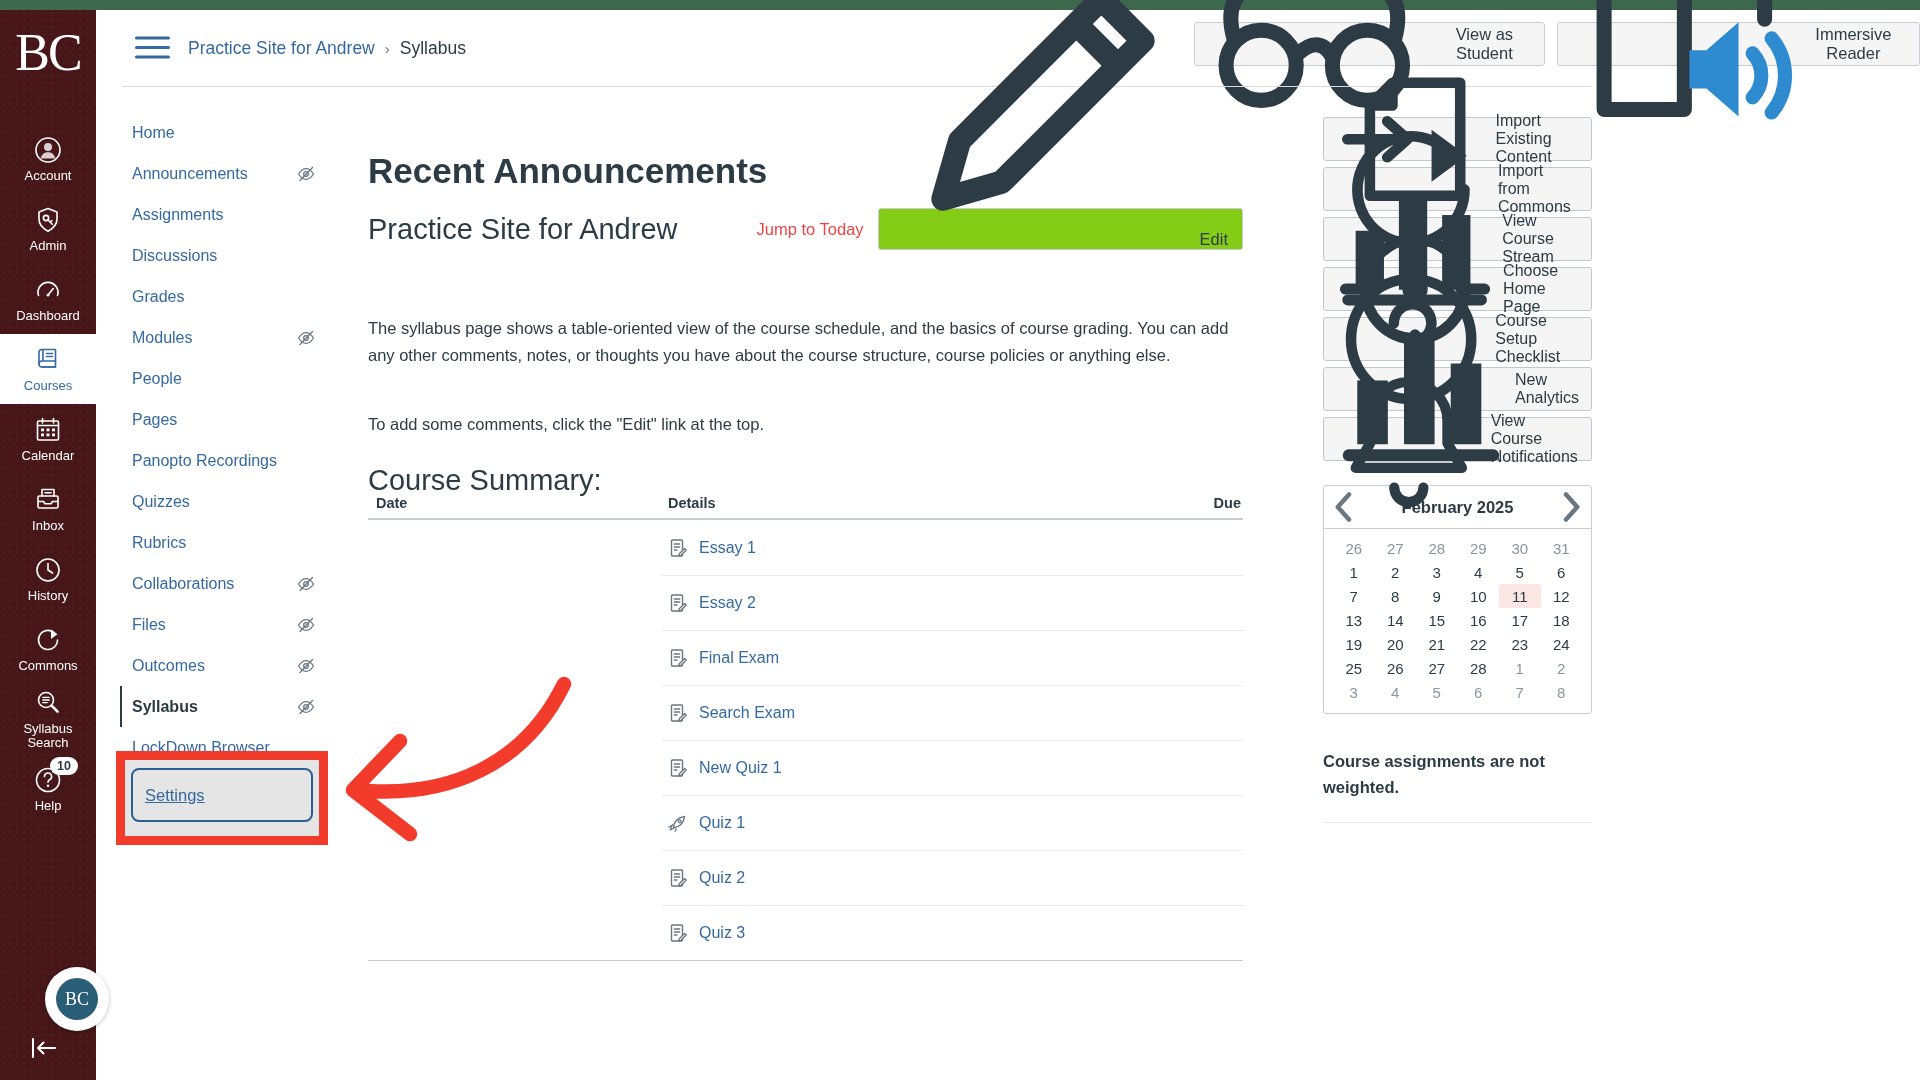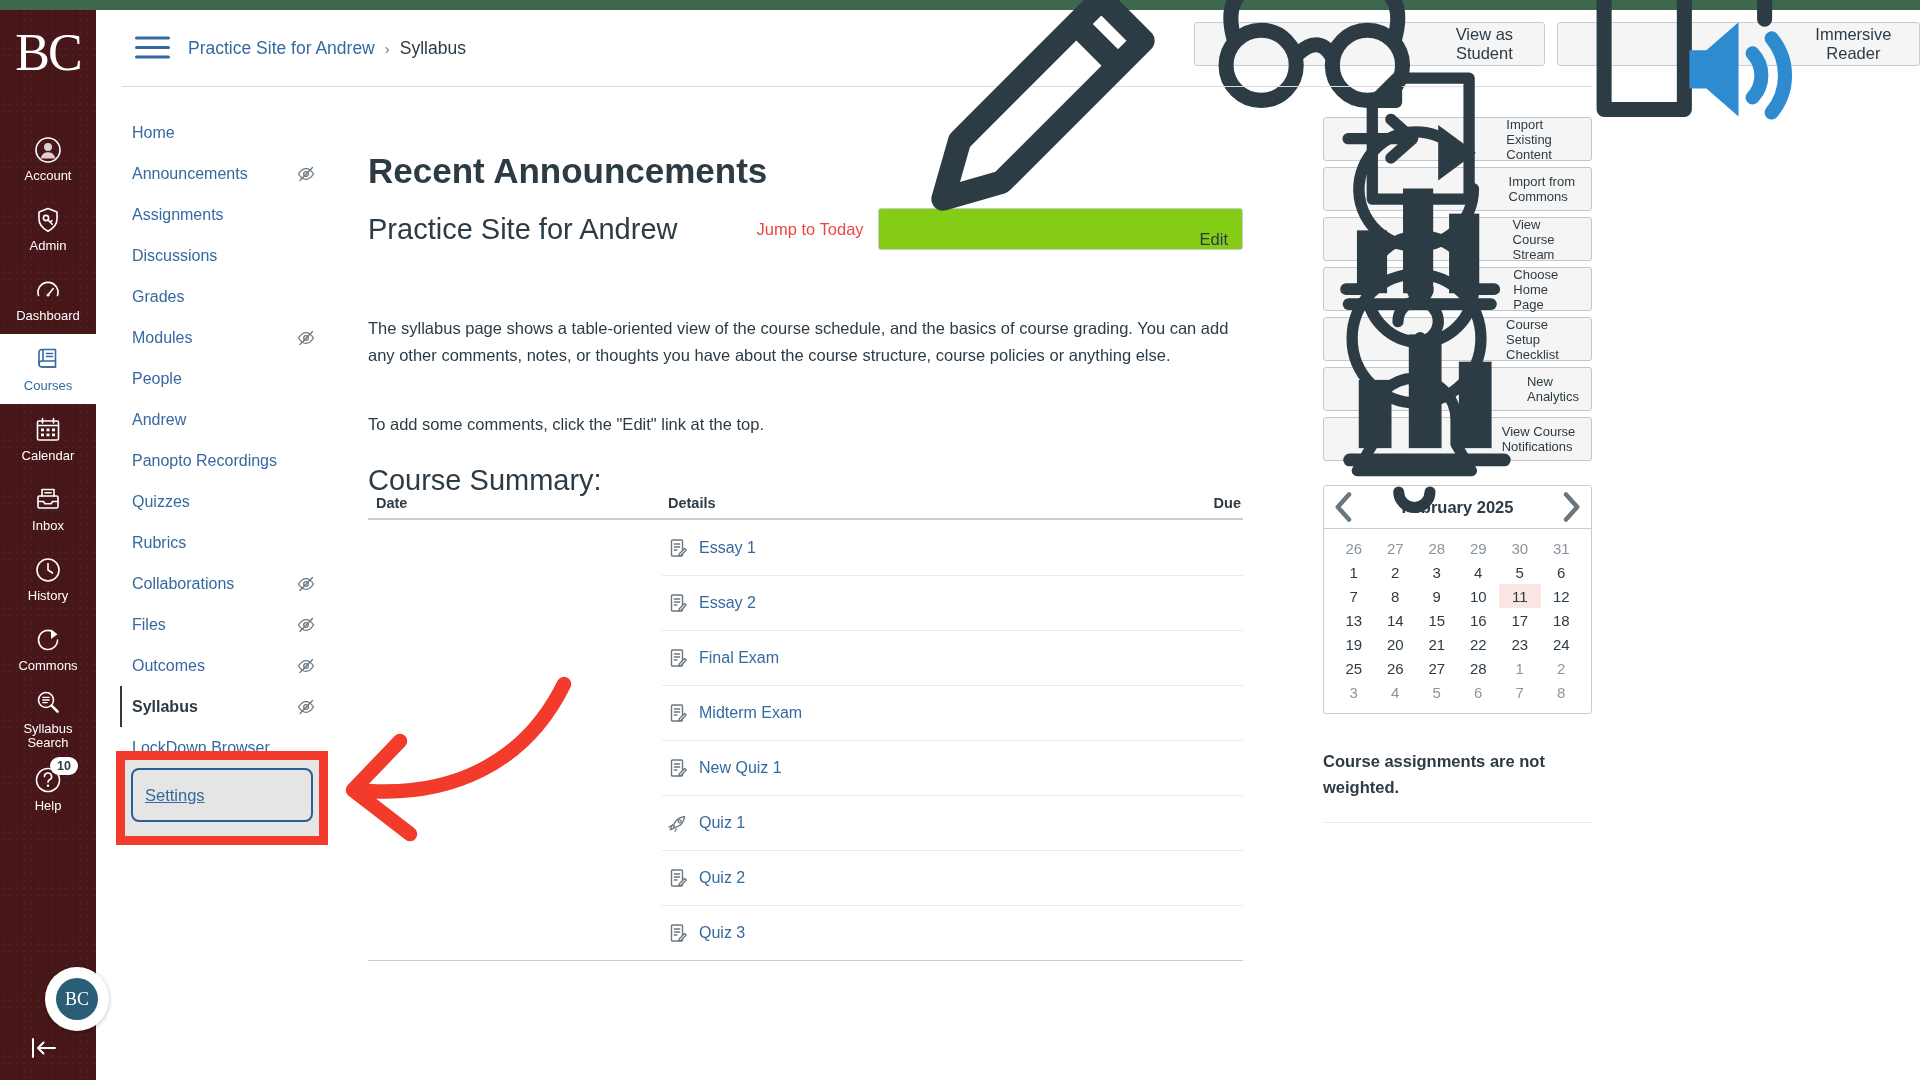--- a/index.html
+++ b/index.html
@@ -82,21 +82,21 @@
   .th-due{text-align:right;padding-right:2px;}
   .trow{position:relative;height:55px;display:flex;align-items:center;padding-left:300px;}
   .trow + .trow::before{content:"";position:absolute;left:294px;right:0;top:0;border-top:1px solid #E8EAEC;}
   .row-icon{width:20px;height:20px;color:#6B7780;margin-right:11px;}
   .row-icon svg{width:20px;height:20px;}
   .row-link{color:#35699F;font-size:16px;cursor:pointer;}
 
   
   .rsb{position:absolute;left:1227px;top:107px;width:269px;}
   .sb-btn{width:100%;height:44px;margin-bottom:6px;display:flex;align-items:center;gap:9px;padding:8px 12px;
-    background:#F5F5F5;border:1px solid #C1C7CD;border-radius:3px;font-size:13px;color:#2D3B45;cursor:pointer;
+    background:#F5F5F5;border:1px solid #C1C7CD;border-radius:3px;font-size:16px;color:#2D3B45;cursor:pointer;
     font-family:inherit;box-sizing:border-box;text-align:left;}
   .sb-btn svg{width:19px;height:19px;flex:0 0 auto;}
   .calendar{margin-top:24px;border:1px solid #C7CDD1;border-radius:3px;background:#fff;}
   .cal-head{height:42px;display:flex;align-items:center;border-bottom:1px solid #C7CDD1;}
   .cal-nav{width:40px;display:flex;align-items:center;justify-content:center;color:#6B7780;cursor:pointer;}
   .cal-nav svg{width:17px;height:17px;}
   .cal-title{flex:1;text-align:center;font-size:16.5px;font-weight:bold;color:#2D3B45;}
   .cal-grid{display:grid;grid-template-columns:repeat(6,1fr);padding:7px 9px 9px;}
   .day{height:24px;display:flex;align-items:center;justify-content:center;font-size:15px;color:#2D3B45;cursor:pointer;}
   .day.muted{color:#8B959E;}
@@ -342,21 +342,21 @@
           <span class="cn-label">People</span>
           <span class="eye">
             <svg viewBox="0 0 20 20" fill="none" stroke="currentColor" stroke-width="1.3" stroke-linecap="round" stroke-linejoin="round" style="width:100%;height:100%;display:block">
               <path d="M2.5 10 C5 6.2 7.5 4.6 10 4.6 s5 1.6 7.5 5.4 c-2.5 3.8-5 5.4-7.5 5.4 S5 13.8 2.5 10 z"></path>
               <circle cx="10" cy="10" r="2.3"></circle>
               <line x1="4" y1="16.5" x2="16.5" y2="3.5"></line>
             </svg>
           </span>
         </div>
         <div class="cn-item">
-          <span class="cn-label">Andrew</span>
+          <span class="cn-label">Pages</span>
           <span class="eye">
             <svg viewBox="0 0 20 20" fill="none" stroke="currentColor" stroke-width="1.3" stroke-linecap="round" stroke-linejoin="round" style="width:100%;height:100%;display:block">
               <path d="M2.5 10 C5 6.2 7.5 4.6 10 4.6 s5 1.6 7.5 5.4 c-2.5 3.8-5 5.4-7.5 5.4 S5 13.8 2.5 10 z"></path>
               <circle cx="10" cy="10" r="2.3"></circle>
               <line x1="4" y1="16.5" x2="16.5" y2="3.5"></line>
             </svg>
           </span>
         </div>
         <div class="cn-item">
           <span class="cn-label">Panopto Recordings</span>
@@ -506,21 +506,21 @@
             <a class="row-link">Final Exam</a>
           </div>
           <div class="trow">
             <span class="row-icon">
               <svg viewBox="0 0 20 20" fill="none" stroke="currentColor" stroke-width="1.4" stroke-linecap="round" stroke-linejoin="round" style="width:100%;height:100%;display:block">
                 <rect x="3.5" y="2" width="11" height="16" rx="1"></rect>
                 <path d="M6.3 6 h5.4 M6.3 9 h5.4 M6.3 12 h2.6" stroke-width="1.3"></path>
                 <path d="M11.3 15.8 l5.3-5.3 1.6 1.6 -5.3 5.3 -2.1 .5 z" fill="#fff"></path>
               </svg>
             </span>
-            <a class="row-link">Midterm Exam</a>
+            <a class="row-link">Search Exam</a>
           </div>
           <div class="trow">
             <span class="row-icon">
               <svg viewBox="0 0 20 20" fill="none" stroke="currentColor" stroke-width="1.4" stroke-linecap="round" stroke-linejoin="round" style="width:100%;height:100%;display:block">
                 <rect x="3.5" y="2" width="11" height="16" rx="1"></rect>
                 <path d="M6.3 6 h5.4 M6.3 9 h5.4 M6.3 12 h2.6" stroke-width="1.3"></path>
                 <path d="M11.3 15.8 l5.3-5.3 1.6 1.6 -5.3 5.3 -2.1 .5 z" fill="#fff"></path>
               </svg>
             </span>
             <a class="row-link">New Quiz 1</a>

